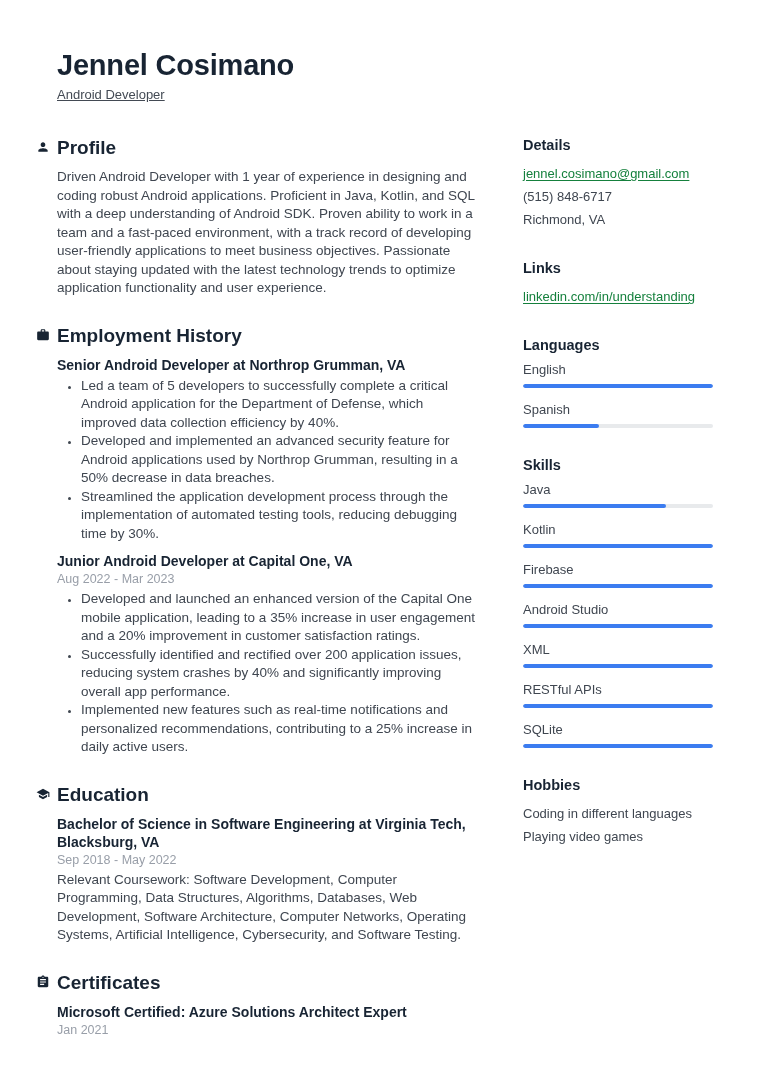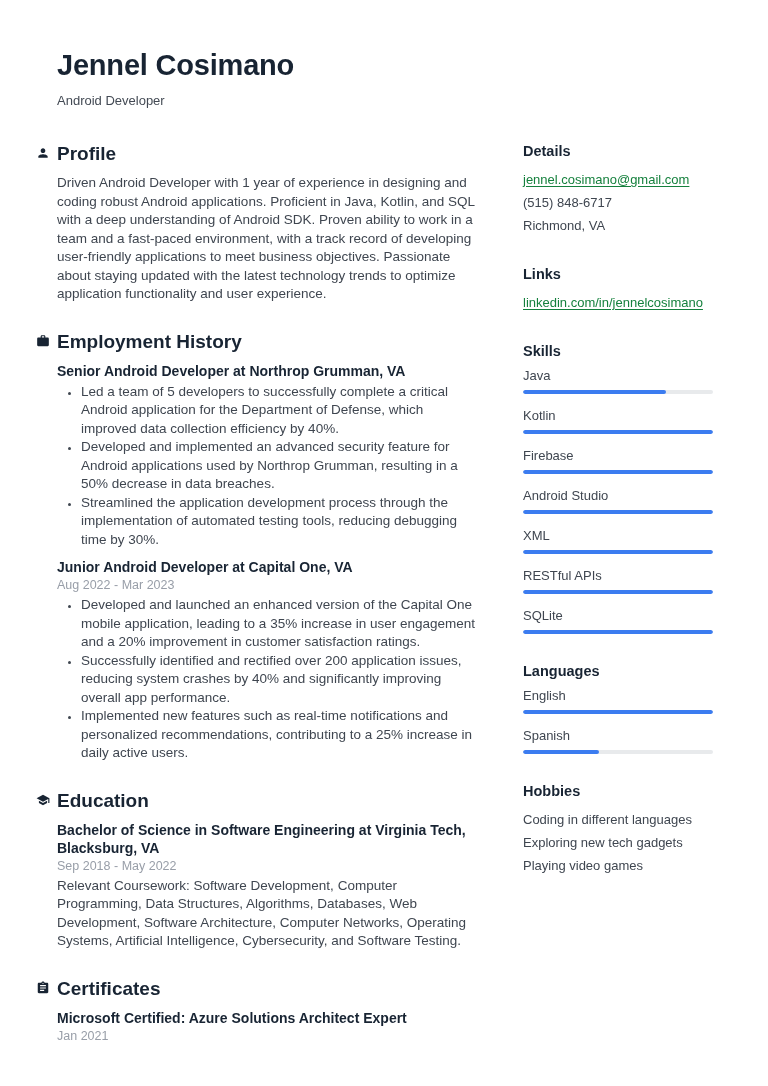--- a/index.html
+++ b/index.html
@@ -22,21 +22,22 @@
     font-size: 29px;
     line-height: 34px;
     font-weight: 700;
     color: #182433;
     letter-spacing: -0.2px;
   }
   .hdr .subtitle {
     font-size: 13px;
     line-height: 17px;
     color: #434a54;
-    margin-top: 10px;
+    margin-top: 4px;
+    text-decoration: underline;
   }
   
   .columns { display: flex; margin-top: 33px; }
   .main { width: 421px; margin-right: 45px; flex: none; }
   .sidebar { width: 190px; flex: none; }
   
   .section { margin-top: 26px; }
   .section:first-child { margin-top: 0; }
   .sec-head {
     position: relative;
@@ -228,21 +229,37 @@
 
       <div class="side-sec">
         <div class="side-head">Details</div>
         <a class="side-link">jennel.cosimano@gmail.com</a>
         <div class="side-line">(515) 848-6717</div>
         <div class="side-line">Richmond, VA</div>
       </div>
 
       <div class="side-sec">
         <div class="side-head">Links</div>
-        <a class="side-link">linkedin.com/in/jennelcosimano</a>
+        <a class="side-link">linkedin.com/in/understanding</a>
+      </div>
+
+      <div class="side-sec">
+        <div class="side-head">Languages</div>
+        <div class="skill-row">
+          <div class="skill-label">English</div>
+          <div class="bar">
+              <div class="bar-fill" style="width: 100%;"></div>
+            </div>
+        </div>
+        <div class="skill-row">
+          <div class="skill-label">Spanish</div>
+          <div class="bar">
+              <div class="bar-fill" style="width: 40%;"></div>
+            </div>
+        </div>
       </div>
 
       <div class="side-sec">
         <div class="side-head">Skills</div>
 
         <div class="skill-row">
           <div class="skill-label">Java</div>
           <div class="bar">
               <div class="bar-fill" style="width: 75%;"></div>
             </div>
@@ -274,42 +291,25 @@
         <div class="skill-row">
           <div class="skill-label">RESTful APIs</div>
           <div class="bar">
               <div class="bar-fill" style="width: 100%;"></div>
             </div>
         </div>
         <div class="skill-row">
           <div class="skill-label">SQLite</div>
           <div class="bar">
               <div class="bar-fill" style="width: 100%;"></div>
-            </div>
-        </div>
-      </div>
-
-      <div class="side-sec">
-        <div class="side-head">Languages</div>
-        <div class="skill-row">
-          <div class="skill-label">English</div>
-          <div class="bar">
-              <div class="bar-fill" style="width: 100%;"></div>
-            </div>
-        </div>
-        <div class="skill-row">
-          <div class="skill-label">Spanish</div>
-          <div class="bar">
-              <div class="bar-fill" style="width: 40%;"></div>
             </div>
         </div>
       </div>
 
       <div class="side-sec">
         <div class="side-head">Hobbies</div>
         <div class="hobby-line">Coding in different languages</div>
-        <div class="hobby-line">Exploring new tech gadgets</div>
         <div class="hobby-line">Playing video games</div>
       </div>
 
     </aside>
   </div>
 </div>
 
 </body></html>

